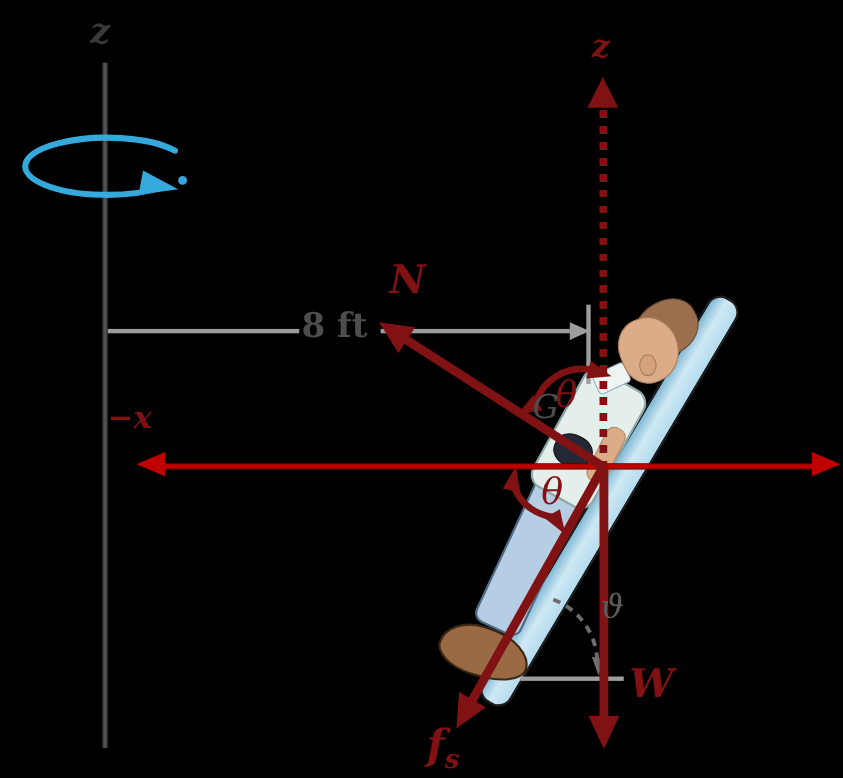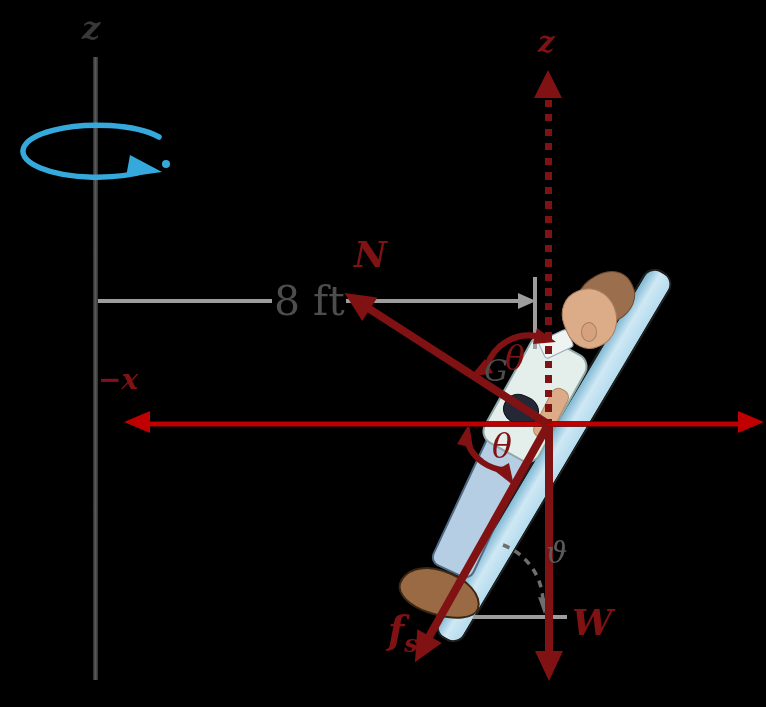--- a/index.html
+++ b/index.html
@@ -57,30 +57,30 @@
         background:var(--hair);border:1.5px solid #6b4a32;transform:rotate(-28deg);}
   .face{left:563px;top:288px;width:52px;height:58px;border-radius:48% 52% 55% 45%;
         background:var(--skin);border:1.5px solid #a97e5d;transform:rotate(-22deg);}
   .ear{left:581px;top:322px;width:14px;height:18px;border-radius:50%;
        background:#d6a27e;border:1.5px solid #a97e5d;}
   .collar{left:540px;top:334px;width:30px;height:18px;border-radius:4px;
           background:#eef4f2;border:1px solid #99aabb;transform:rotate(-25deg);}
   
   .lbl{position:absolute;font-style:italic;color:var(--maroon);line-height:1;}
   .lbl-z-gray {left:82px; top:12px; font-size:32px;font-weight:bold;color:var(--darktext);}
-  .lbl-8ft    {left:274px;top:281px;font-size:41px;font-style:normal;font-weight:400;color:var(--graytext);}
+  .lbl-8ft    {left:274px;top:281px;font-size:31px;font-style:normal;font-weight:700;color:var(--graytext);}
   .lbl-negx   {left:98px; top:366px;font-size:28px;font-weight:bold;}
   .lbl-n      {left:354px;top:236px;font-size:36px;font-weight:bold;}
   .lbl-z-red  {left:538px;top:28px; font-size:29px;font-weight:bold;}
   .lbl-th-top {left:505px;top:342px;font-size:33px;}
   .lbl-g      {left:484px;top:356px;font-size:30px;color:var(--graytext);}
   .lbl-th-bot {left:492px;top:430px;font-size:33px;}
   .lbl-th-w   {left:546px;top:538px;font-size:30px;color:#5a5a5a;}
   .lbl-w      {left:572px;top:604px;font-size:36px;font-weight:bold;}
-  .lbl-fs     {left:388px;top:611px;font-size:38px;font-weight:bold;}
+  .lbl-fs     {left:388px;top:658px;font-size:38px;font-weight:bold;}
   .lbl-fs sub {font-size:24px;}
   
   .z1{z-index:1}.z2{z-index:2}.z3{z-index:3}.z4{z-index:4}.z5{z-index:5}
   svg.overlay{position:absolute;left:0;top:0;}
 </style>
 </head>
 <body>
 
 <div id="canvas">
 

